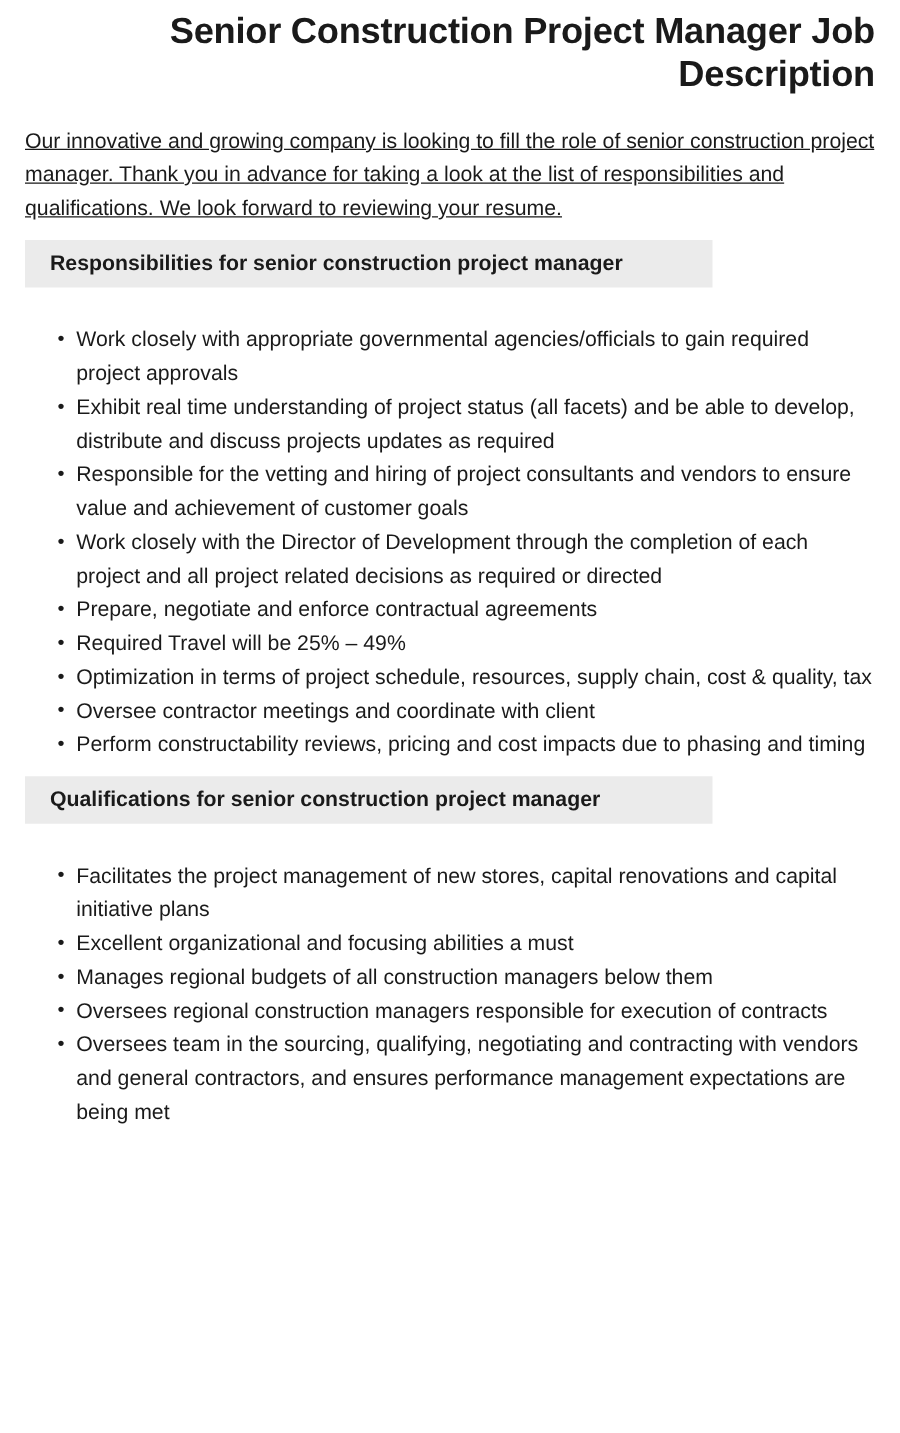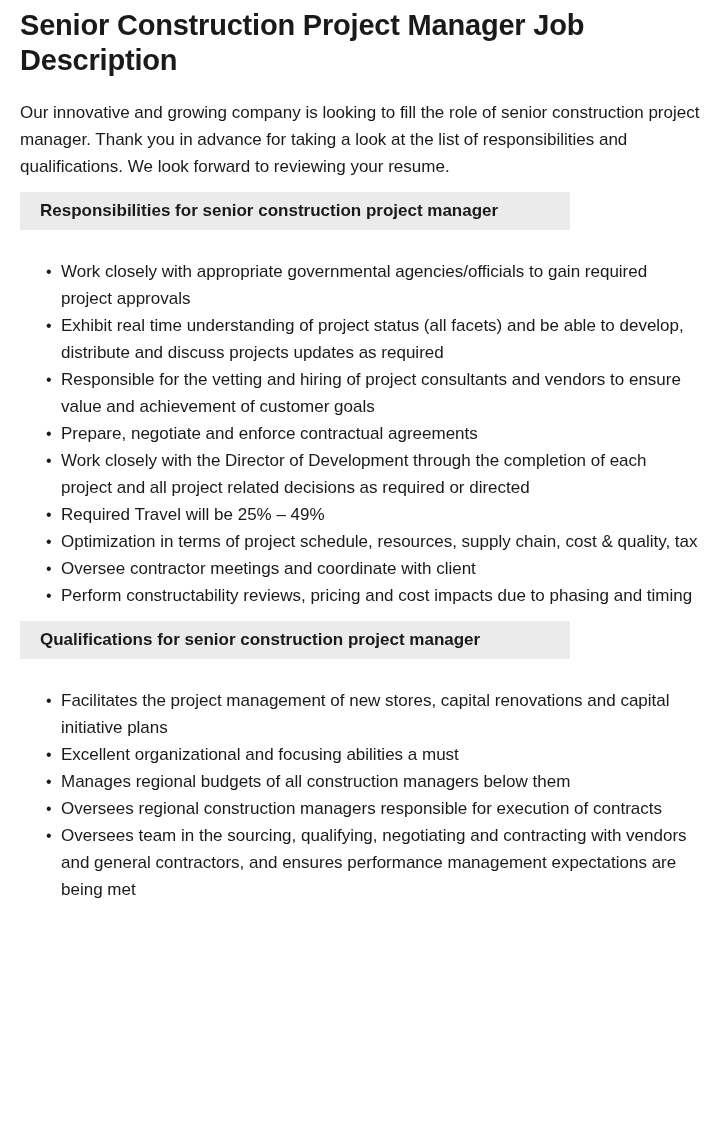--- a/index.html
+++ b/index.html
@@ -22,28 +22,29 @@
   }
   .page {
     padding: 8px 20px 0 20px;
     width: 720px;
   }
   .title {
     margin: 0;
     font-size: 29px;
     line-height: 35px;
     font-weight: 700;
-    text-align: left;
+    text-align: right;
     letter-spacing: -0.2px;
   }
   .intro {
     margin: 21px 0 0 0;
     font-size: 17px;
     line-height: 27px;
     font-weight: 400;
+    text-decoration: underline;
   }
   .section-heading {
     margin-top: 12px;
     width: 550px;
     background: var(--bar);
     padding: 11px 20px;
     font-size: 17px;
     line-height: 16px;
     font-weight: 700;
   }
@@ -74,22 +75,22 @@
   <h1 class="title">Senior Construction Project Manager Job Description</h1>
 
   <p class="intro">Our innovative and growing company is looking to fill the role of senior construction project manager. Thank you in advance for taking a look at the list of responsibilities and qualifications. We look forward to reviewing your resume.</p>
 
   <div>
     <div class="section-heading">Responsibilities for senior construction project manager</div>
     <ul class="bullet-list">
       <li>Work closely with appropriate governmental agencies/officials to gain required project approvals</li>
       <li>Exhibit real time understanding of project status (all facets) and be able to develop, distribute and discuss projects updates as required</li>
       <li>Responsible for the vetting and hiring of project consultants and vendors to ensure value and achievement of customer goals</li>
+      <li>Work closely with the Director of Development through the completion of each project and all project related decisions as required or directed</li>
       <li>Prepare, negotiate and enforce contractual agreements</li>
-      <li>Work closely with the Director of Development through the completion of each project and all project related decisions as required or directed</li>
       <li>Required Travel will be 25% – 49%</li>
       <li>Optimization in terms of project schedule, resources, supply chain, cost &amp; quality, tax</li>
       <li>Oversee contractor meetings and coordinate with client</li>
       <li>Perform constructability reviews, pricing and cost impacts due to phasing and timing</li>
     </ul>
   </div>
 
   <div>
     <div class="section-heading">Qualifications for senior construction project manager</div>
     <ul class="bullet-list">

